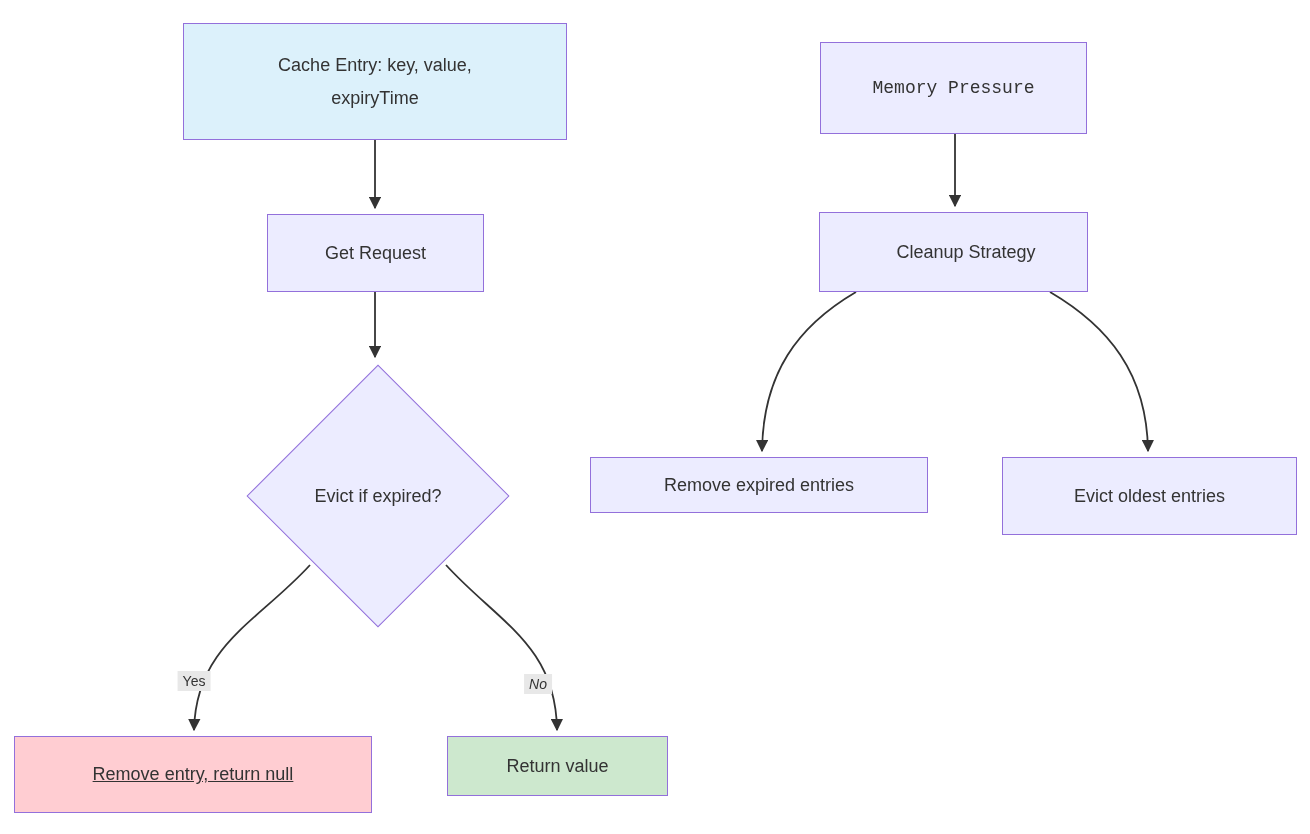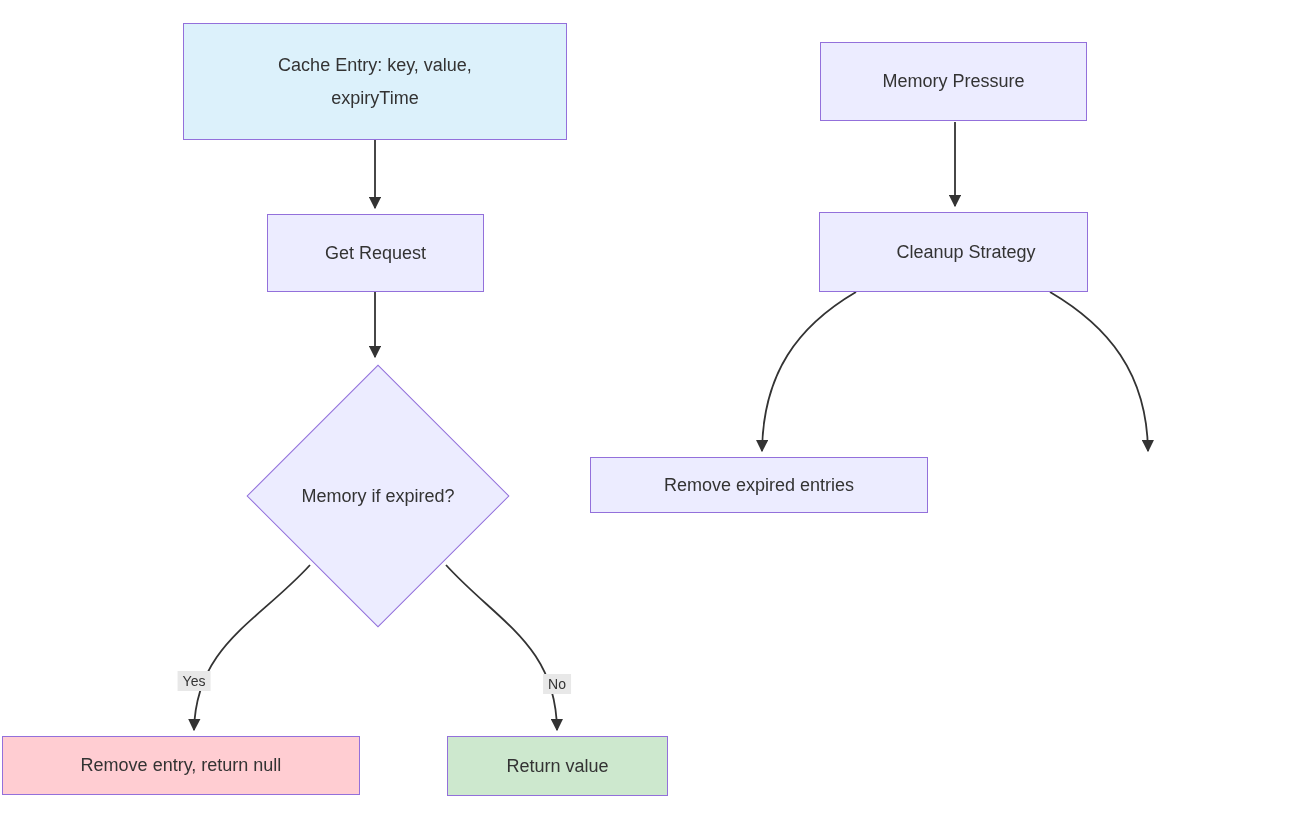--- a/index.html
+++ b/index.html
@@ -30,23 +30,23 @@
     display:flex;align-items:center;justify-content:center;
     text-align:center;
     background:var(--node-fill);
     border:1.5px solid var(--node-border);
     font-size:18px;line-height:1.8;
     box-sizing:border-box;
   }
   .node-cache   {left:183px;top:23px;width:384px;height:117px;background:var(--info-fill);}
   .node-cache .lbl{max-width:270px;}
   .node-get     {left:267px;top:214px;width:217px;height:78px;}
-  .node-remove  {left:2px;top:736px;width:358px;height:59px;background:var(--danger-fill);}
+  .node-remove  {left:14px;top:736px;width:358px;height:77px;background:var(--danger-fill);text-decoration:underline;}
   .node-return  {left:447px;top:736px;width:221px;height:60px;background:var(--success-fill);}
-  .node-memory  {left:820px;top:42px;width:267px;height:79px;}
+  .node-memory  {left:820px;top:42px;width:267px;height:92px;font-family:Liberation Mono, monospace;}
   .node-cleanup {left:819px;top:212px;width:269px;height:80px;padding-left:25px;}
   .node-expired {left:590px;top:457px;width:338px;height:56px;}
   .node-evict   {left:1002px;top:457px;width:295px;height:78px;}
 
   .diamond-shape{
     position:absolute;z-index:2;
     left:285px;top:403px;width:186px;height:186px;
     background:var(--node-fill);
     border:1.5px solid var(--node-border);
     transform:rotate(45deg);
@@ -59,21 +59,21 @@
     text-align:center;font-size:18px;
   }
   .edge-label{
     position:absolute;z-index:3;
     transform:translate(-50%,-50%);
     background:var(--edge-label-bg);
     padding:2px 5px;
     font-size:14px;
   }
   .edge-label-yes{left:194px;top:681px;}
-  .edge-label-no {left:557px;top:684px;}
+  .edge-label-no {left:538px;top:684px;font-style:italic;}
 </style>
 </head>
 <body>
 
 <div class="canvas">
 
   <svg class="edges" width="1310" height="834" xmlns="http://www.w3.org/2000/svg">
     <defs>
       <marker id="arrow" viewBox="0 0 10 10" refX="9" refY="5" markerWidth="7" markerHeight="7" orient="auto">
         <path d="M0,0 L10,5 L0,10 Z"></path>
@@ -91,21 +91,21 @@
   <div class="node node-get">
     <span class="lbl">Get Request</span>
   </div>
 
   <div class="node node-cache">
     <span class="lbl">Cache Entry: key, value, expiryTime</span>
   </div>
 
   <div class="diamond-shape"></div>
   <div class="diamond-label">
-    <span class="lbl">Memory if expired?</span>
+    <span class="lbl">Evict if expired?</span>
   </div>
 
   <div class="edge-label edge-label-yes">Yes</div>
   <div class="edge-label edge-label-no">No</div>
 
   <div class="node node-remove">
     <span class="lbl">Remove entry, return null</span>
   </div>
 
   <div class="node node-return">
@@ -117,14 +117,17 @@
   </div>
 
   <div class="node node-cleanup">
     <span class="lbl">Cleanup Strategy</span>
   </div>
 
   <div class="node node-expired">
     <span class="lbl">Remove expired entries</span>
   </div>
 
+  <div class="node node-evict">
+    <span class="lbl">Evict oldest entries</span>
+  </div>
 
 </div>
 
 </body></html>

